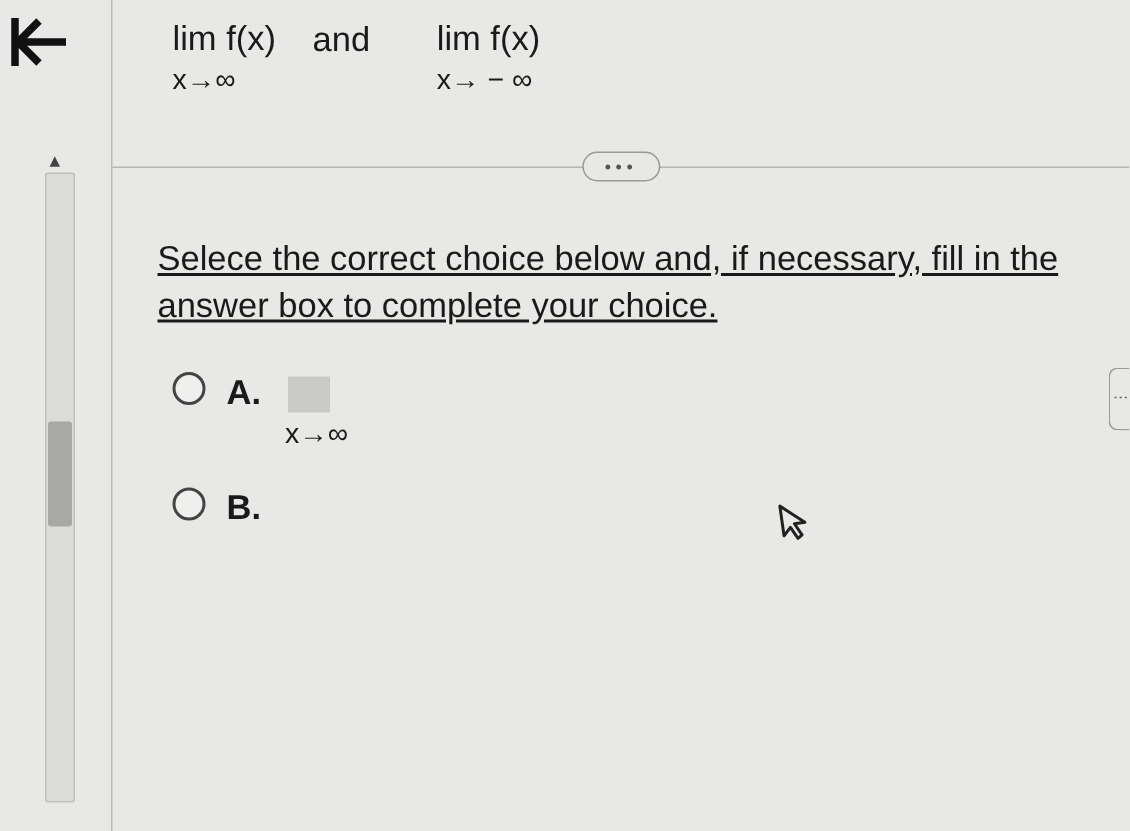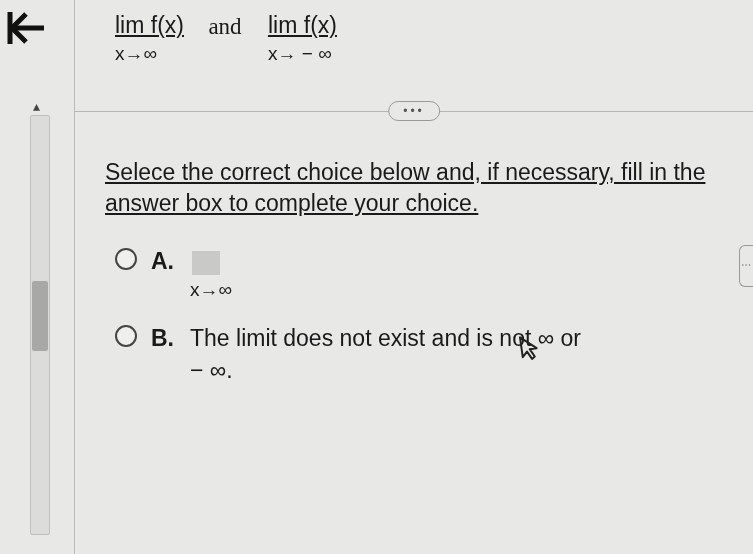--- a/index.html
+++ b/index.html
@@ -72,23 +72,23 @@
   .math-row {
     margin-bottom: 30px;
     padding-left: 10px;
   }
   .lim-block {
     display: inline-block;
     vertical-align: top;
     text-align: left;
     margin-right: 18px;
   }
-  .lim-top { display:block;text-decoration:underline; }
+  .lim-top { display:block; }
   .lim-bot { display:block; font-size: 19px; }
-  .and-word { display:inline-block; vertical-align: top; margin-right: 20px; padding-top:1px;font-family:Liberation Serif, serif;}
+  .and-word { display:inline-block; vertical-align: top; margin-right: 38px; padding-top:1px;}
   .divider-row {
     position: relative;
     height: 30px;
     margin-bottom: 30px;
   }
   .divider-line {
     position: absolute;
     top: 14px;
     left: -30px;
     right: -30px;
@@ -224,23 +224,19 @@
             <span class="answer-box"></span>
           </span>
           <span class="lim-bot">x→∞</span>
         </span>
       </div>
     </div>
 
     <div class="opt">
       <div class="radio"></div>
       <div class="opt-label">B.</div>
-      <div class="opt-body">
-        <span>The limit does not exist and is not ∞ or</span><br>
-        <span>− ∞.</span>
-      </div>
     </div>
   </div>
 </div>
 
 <div class="right-tab">
   <span class="dots">⋮</span>
 </div>
 
 </body></html>

